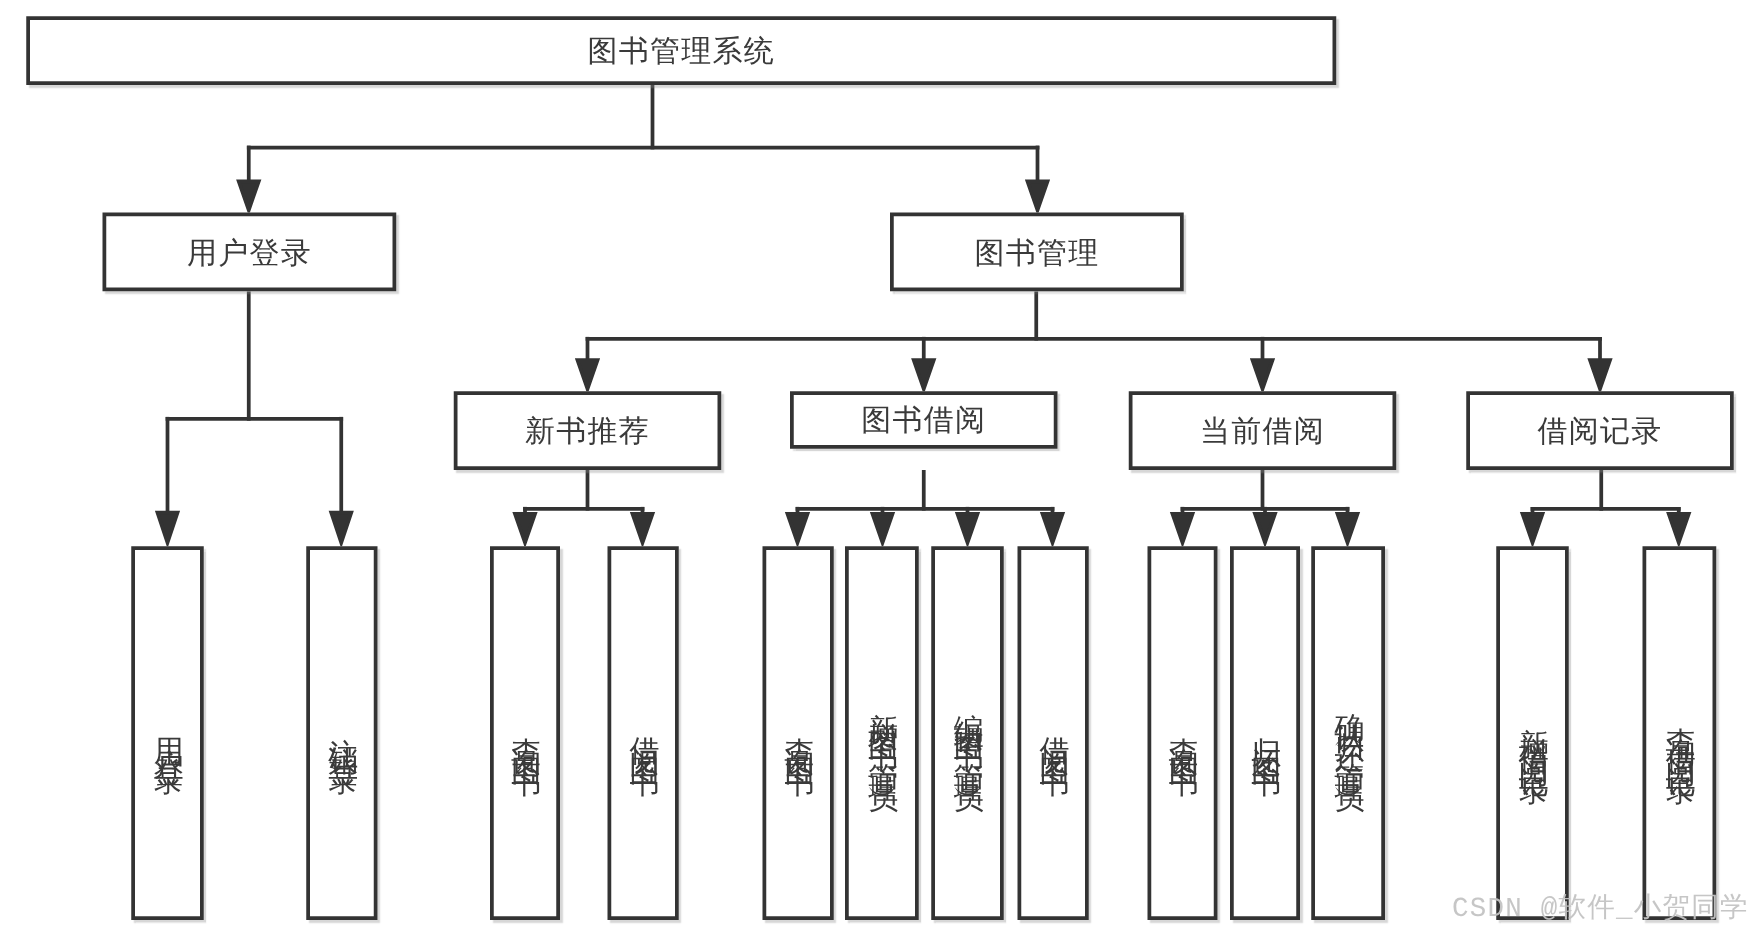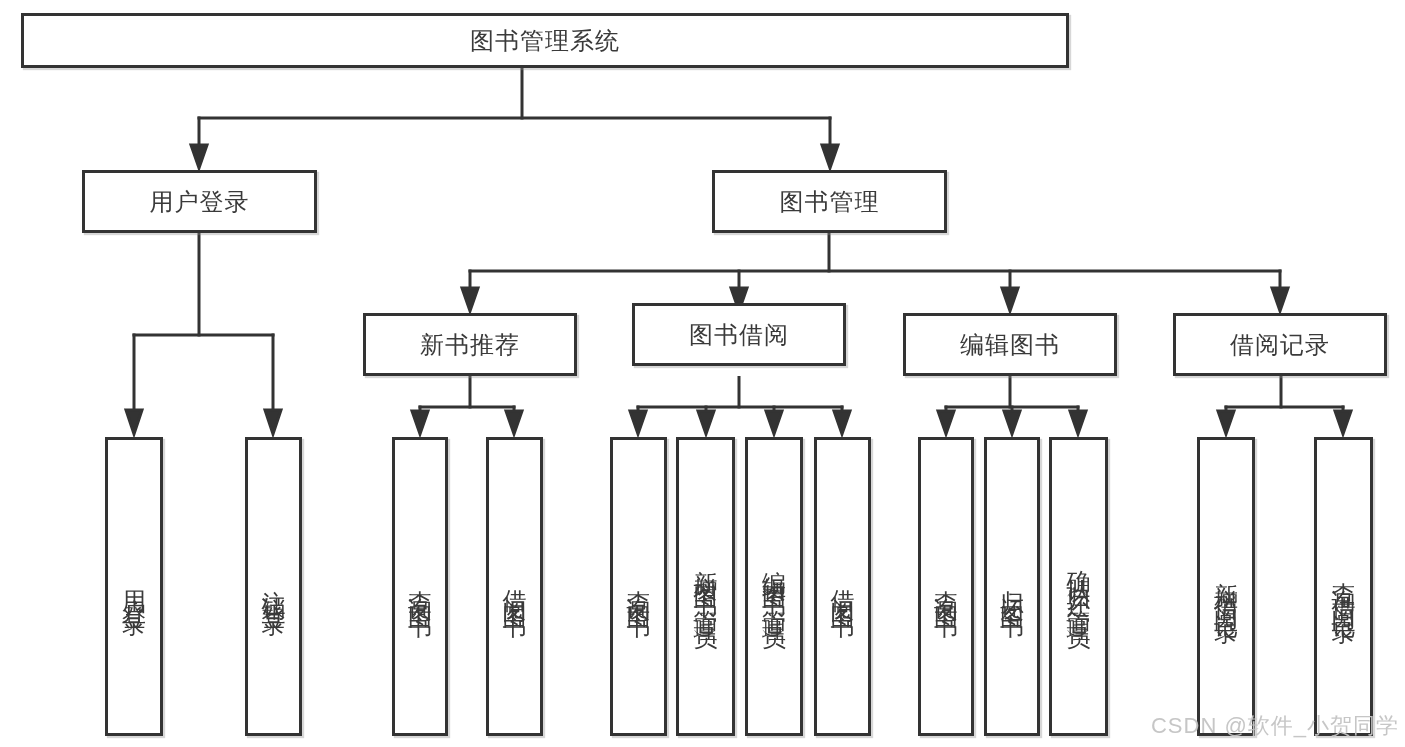--- a/index.html
+++ b/index.html
@@ -40,21 +40,21 @@
     letter-spacing: 8px;
     line-height: 1;
   }
   
   #n-root  { left: 21px;  top: 13px;  width: 1048px; height: 55px; }
   
   #n-l1-0  { left: 82px;  top: 170px; width: 235px; height: 63px; }
   #n-l1-1  { left: 712px; top: 170px; width: 235px; height: 63px; }
   
   #n-l2-0  { left: 363px;  top: 313px; width: 214px; height: 63px; }
-  #n-l2-1  { left: 632px;  top: 303px; width: 214px; height: 63px; font-family: Liberation Mono, monospace; }
+  #n-l2-1  { left: 632px;  top: 313px; width: 214px; height: 46px; font-family: Liberation Mono, monospace; }
   #n-l2-2  { left: 903px;  top: 313px; width: 214px; height: 63px; }
   #n-l2-3  { left: 1173px; top: 313px; width: 214px; height: 63px; }
   
   .leaf { top: 437px; height: 299px; }
   #n-a0 { left: 105px;  width: 58px; }
   #n-a1 { left: 245px;  width: 57px; }
   #n-b0 { left: 392px;  width: 56px; }
   #n-b1 { left: 486px;  width: 57px; }
   #n-c0 { left: 610px;  width: 57px; }
   #n-c1 { left: 676px;  width: 59px; }
@@ -67,20 +67,21 @@
   #n-e1 { left: 1314px; width: 59px; }
   #watermark {
     position: absolute;
     right: 6px;
     bottom: 6px;
     font-size: 22px;
     color: rgba(195,195,195,0.95);
     letter-spacing: 1px;
     z-index: 5;
     white-space: nowrap;
+    font-family: Liberation Mono, monospace;
   }
 </style>
 </head>
 <body>
 
 <div id="canvas">
 
   <svg id="connectors" width="1405" height="747" viewBox="0 0 1405 747">
     <g stroke="#333333" stroke-width="3" fill="#333333">
 
@@ -170,21 +171,21 @@
     <span>新书推荐</span>
   </div>
 
   <div class="node h-node" id="n-l1-1">
     <span>图书管理</span>
   </div>
   <div class="node h-node" id="n-l2-1">
     <span>图书借阅</span>
   </div>
   <div class="node h-node" id="n-l2-2">
-    <span>编辑图书</span>
+    <span>当前借阅</span>
   </div>
   <div class="node h-node" id="n-l2-3">
     <span>借阅记录</span>
   </div>
 
   <div class="node v-node leaf" id="n-a0">
     <span>用户登录</span>
   </div>
   <div class="node v-node leaf" id="n-a1">
     <span>注销登录</span>

